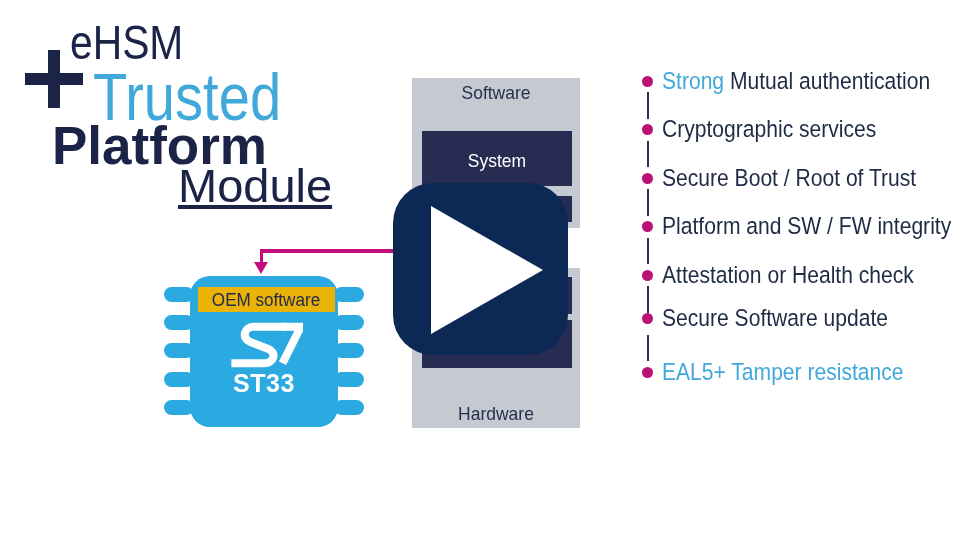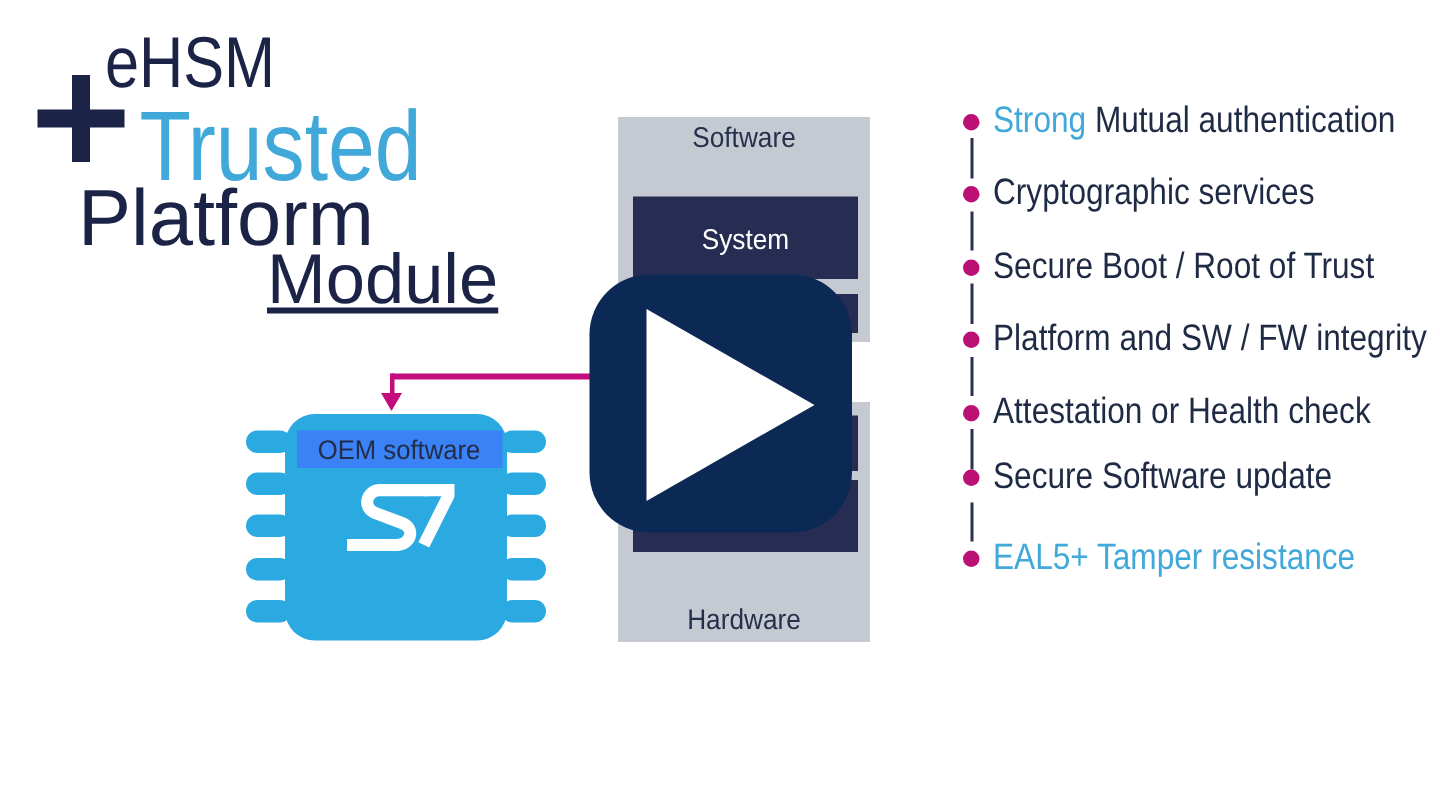--- a/index.html
+++ b/index.html
@@ -37,21 +37,21 @@
     border-left:7.5px solid transparent;border-right:7.5px solid transparent;
     border-top:12px solid #C30D7D;}
 
   
   .chip-wrap{position:absolute;left:164px;top:276px;width:200px;height:152px;}
   .chip-body{position:absolute;left:26px;top:0;width:148px;height:151px;
     background:#2BA9E1;border-radius:20px;}
   .pin{position:absolute;width:30px;height:15px;background:#2BA9E1;border-radius:8px;}
   .pin-l{left:0;} .pin-r{left:170px;}
   .pin-y0{top:11px;} .pin-y1{top:39px;} .pin-y2{top:67px;} .pin-y3{top:96px;} .pin-y4{top:124px;}
-  .oem-bar{position:absolute;left:34px;top:11px;width:137px;height:25px;background:#3b82f6;
+  .oem-bar{position:absolute;left:34px;top:11px;width:137px;height:25px;background:#eab308;
     display:flex;align-items:center;justify-content:center;}
   .oem-text{font-size:18px;color:#232C48;transform:scaleX(.95);white-space:nowrap;line-height:1;}
   .st-logo{position:absolute;left:63px;top:44px;width:76px;height:50px;}
   .st33{position:absolute;left:26px;top:95px;width:148px;text-align:center;
     font-size:25px;font-weight:bold;color:#ffffff;line-height:1;letter-spacing:.5px;}
 
   
   .play-btn{position:absolute;left:393px;top:183px;width:175px;height:172px;
     background:#0C2956;border-radius:40px;cursor:pointer;}
   .play-btn svg{position:absolute;left:0;top:0;}
@@ -67,21 +67,21 @@
 </style>
 </head>
 <body>
 
 <div>
   <div class="plus-v"></div>
   <div class="plus-h"></div>
 </div>
 <div class="title-line t-navy" style="left:70px;top:19px;font-size:48px;transform:scaleX(.85);">eHSM</div>
 <div class="title-line t-blue" style="left:93px;top:64px;font-size:66px;transform:scaleX(.85);">Trusted</div>
-<div class="title-line t-navy" style="left:52px;top:119px;font-size:53px;">Platform</div>
+<div class="title-line t-navy" style="left:52px;top:119px;font-size:53px;font-weight:bold;">Platform</div>
 <div class="title-line t-navy" style="left:178px;top:162px;font-size:47px;text-decoration:underline;">Module</div>
 
 <div class="panel panel-top"></div>
 <div class="panel panel-bottom"></div>
 <div class="stack-label" style="top:83px;">Software</div>
 <div class="stack-box box-system"></div>
 <div class="sys-label">System</div>
 <div class="stack-box box-2"></div>
 <div class="stack-box box-3"></div>
 <div class="stack-box box-4"></div>
@@ -105,20 +105,21 @@
   <div class="pin pin-r pin-y3"></div>
   <div class="pin pin-r pin-y4"></div>
   <div class="chip-body"></div>
   <div class="oem-bar">
     <span class="oem-text">OEM software</span>
   </div>
   <svg class="st-logo" viewBox="0 0 104 66">
     <path d="M80 8 H36 C24 8 19 24 32 29 L56 38 C69 43 64 58 51 58 H6" fill="none" stroke="#ffffff" stroke-width="11" stroke-linejoin="round"></path>
     <path d="M76 8 L101 8 L76 58" fill="none" stroke="#ffffff" stroke-width="11" stroke-linejoin="miter"></path>
   </svg>
+  <div class="st33">ST33</div>
 </div>
 
 <div class="play-btn">
   <svg width="175" height="172" viewBox="0 0 175 172">
     <polygon points="38,23 38,151 150,87" fill="#ffffff"></polygon>
   </svg>
 </div>
 
 <div class="connector" style="top:92px;"></div>
 <div class="connector" style="top:140.5px;"></div>

